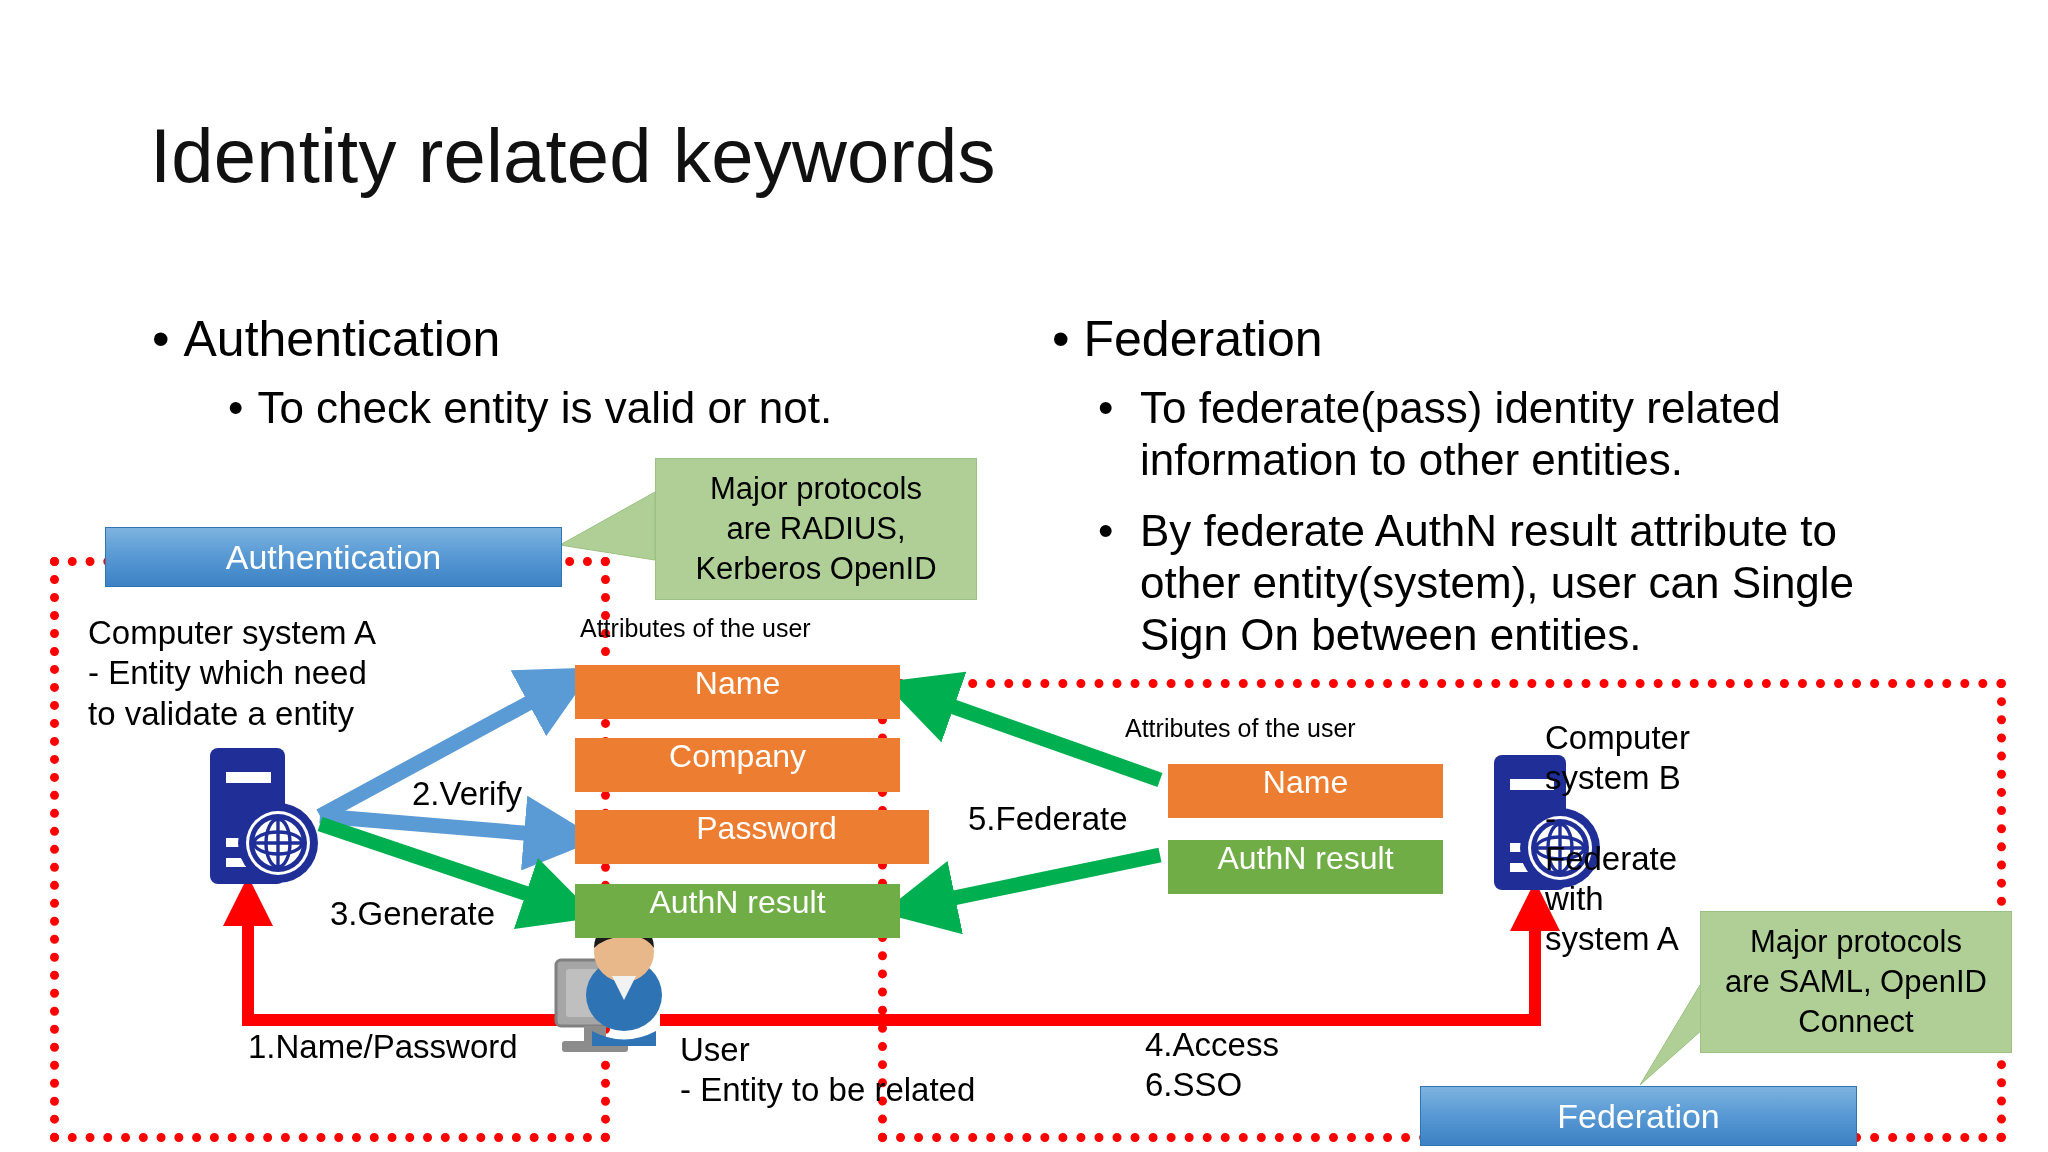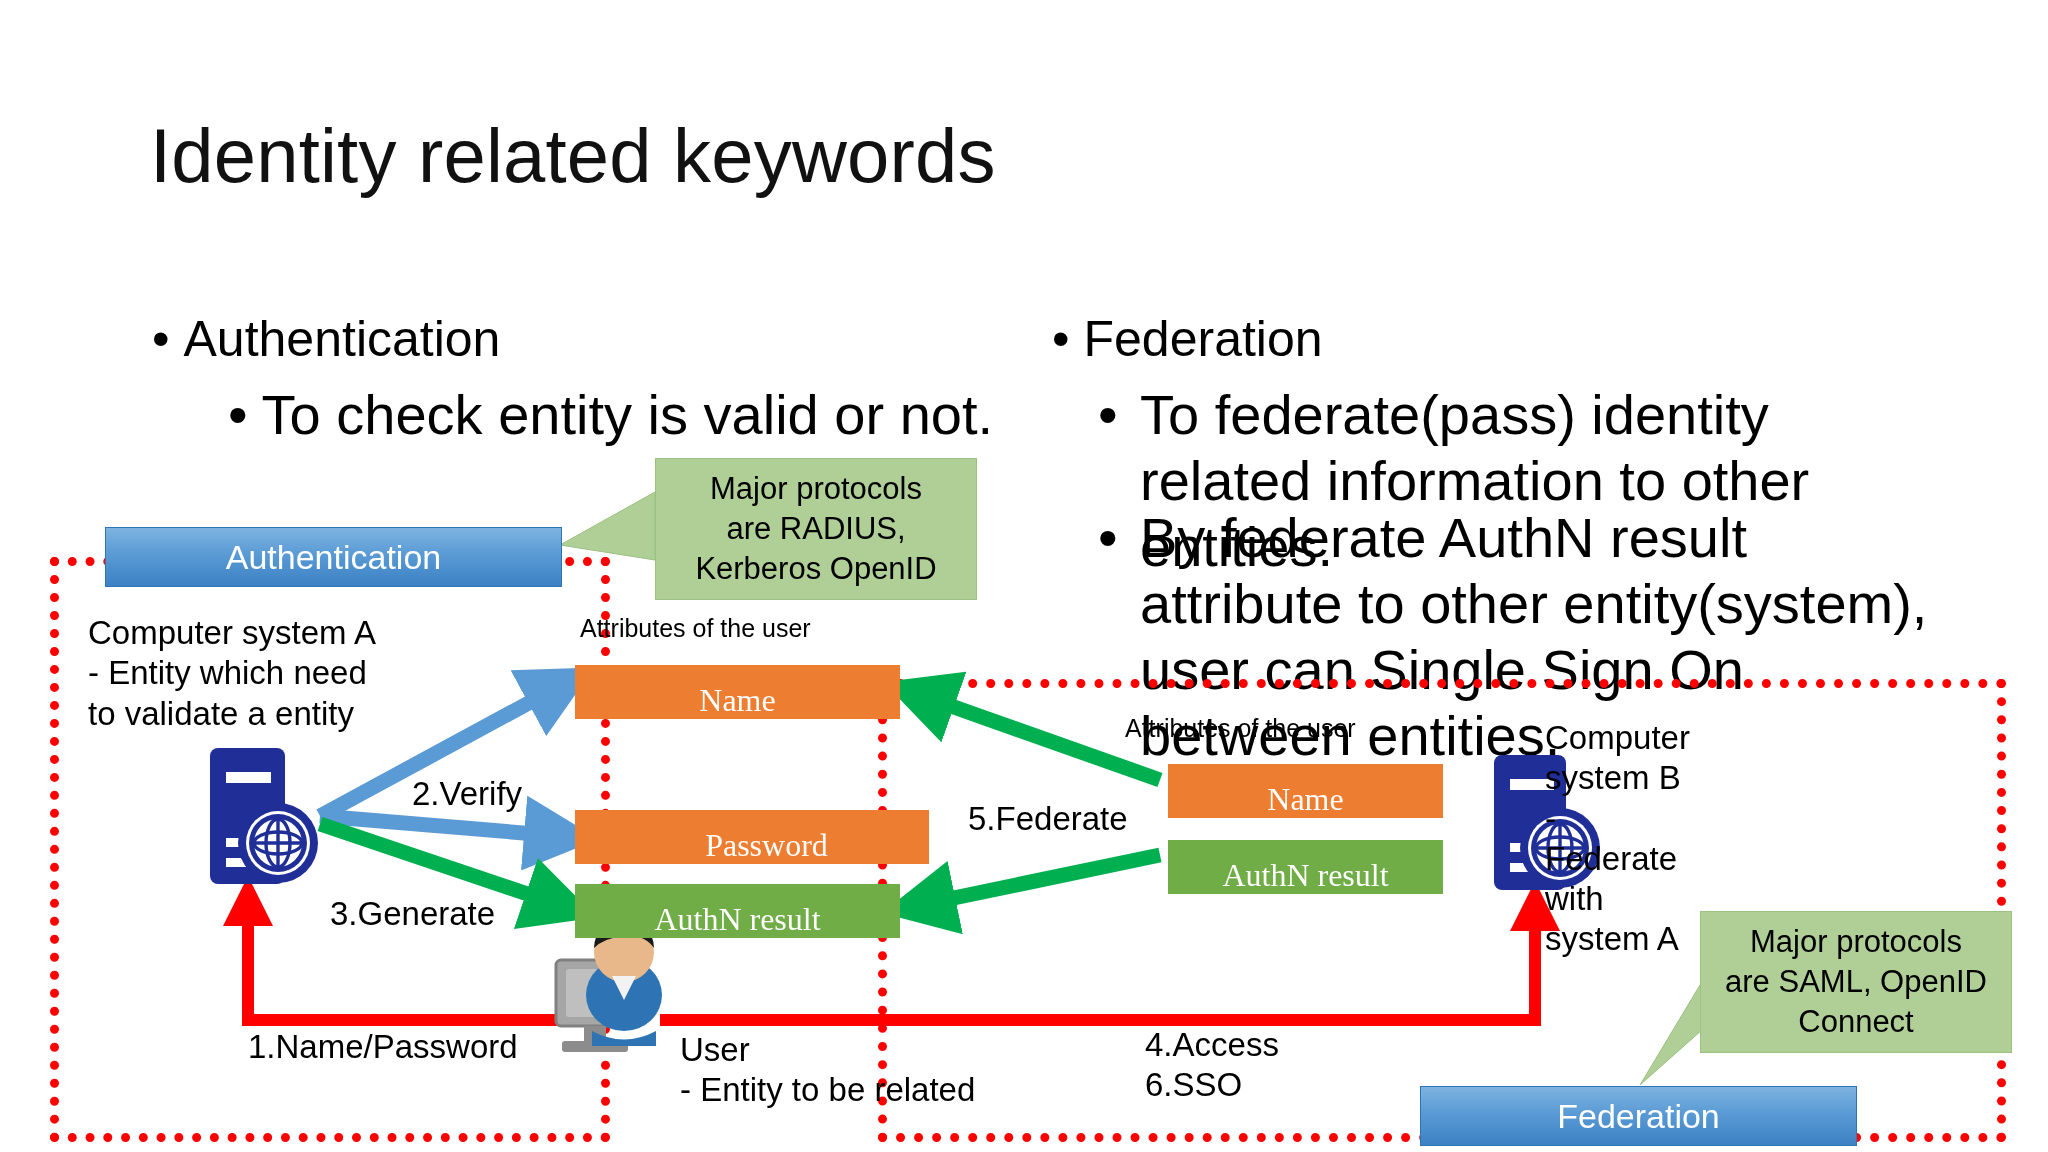--- a/index.html
+++ b/index.html
@@ -9,21 +9,21 @@
   #stage{position:absolute;inset:0;width:1658px;height:1152px;}
 
   .abs{position:absolute;}
 
   
   #title{left:150px;top:112px;font-size:76px;font-weight:400;letter-spacing:0.2px;
          color:#111;white-space:nowrap;}
 
   
   .b1{font-size:50px;line-height:1.08;white-space:nowrap;}
-  .b2{font-size:56px;line-height:1.18;}
+  .b2{font-size:44px;line-height:1.18;}
   .bullet-dot{display:inline-block;margin-right:14px;}
 
   #auth-l1{left:152px;top:312px;}
   #auth-l2{left:228px;top:382px;}
 
   #fed-l1{left:1052px;top:312px;}
   #fed-l2{left:1140px;top:382px;width:760px;}
   #fed-l3{left:1140px;top:505px;width:790px;}
 
   
@@ -39,21 +39,21 @@
   #box-fed{left:1420px;top:1086px;width:435px;height:58px;}
 
   
   .callout{background:#AFCF96;border:1px solid #9BC183;color:#000;
            font-size:31px;line-height:1.28;text-align:center;
            display:flex;align-items:center;justify-content:center;}
   #callout-auth{left:655px;top:458px;width:320px;height:140px;}
   #callout-fed{left:1700px;top:911px;width:310px;height:140px;}
 
   
-  .attr{display:flex;align-items:flex-end;justify-content:center;color:#fff;font-size:32px;font-family:Liberation Serif, serif;}
+  .attr{display:flex;align-items:flex-start;justify-content:center;color:#fff;font-size:32px;}
   .attr-orange{background:#ED7D31;}
   .attr-green{background:#70AD47;}
 
   #attrA-name{left:575px;top:665px;width:325px;height:54px;}
   #attrA-company{left:575px;top:738px;width:325px;height:54px;}
   #attrA-password{left:575px;top:810px;width:325px;height:54px;padding-left:29px;}
   #attrA-authn{left:575px;top:884px;width:325px;height:54px;}
 
   #attrB-name{left:1168px;top:764px;width:275px;height:54px;}
   #attrB-authn{left:1168px;top:840px;width:275px;height:54px;}
@@ -210,20 +210,23 @@
   </div>
   <div class="abs callout" id="callout-fed">
     <span style="white-space:pre-line">Major protocols
 are SAML, OpenID
 Connect</span>
   </div>
 
   <div class="abs attr attr-orange" id="attrA-name">
     <span>Name</span>
   </div>
+  <div class="abs attr attr-orange" id="attrA-company">
+    <span>Company</span>
+  </div>
   <div class="abs attr attr-orange" id="attrA-password">
     <span>Password</span>
   </div>
   <div class="abs attr attr-green" id="attrA-authn">
     <span>AuthN result</span>
   </div>
 
   <div class="abs attr attr-orange" id="attrB-name">
     <span>Name</span>
   </div>

